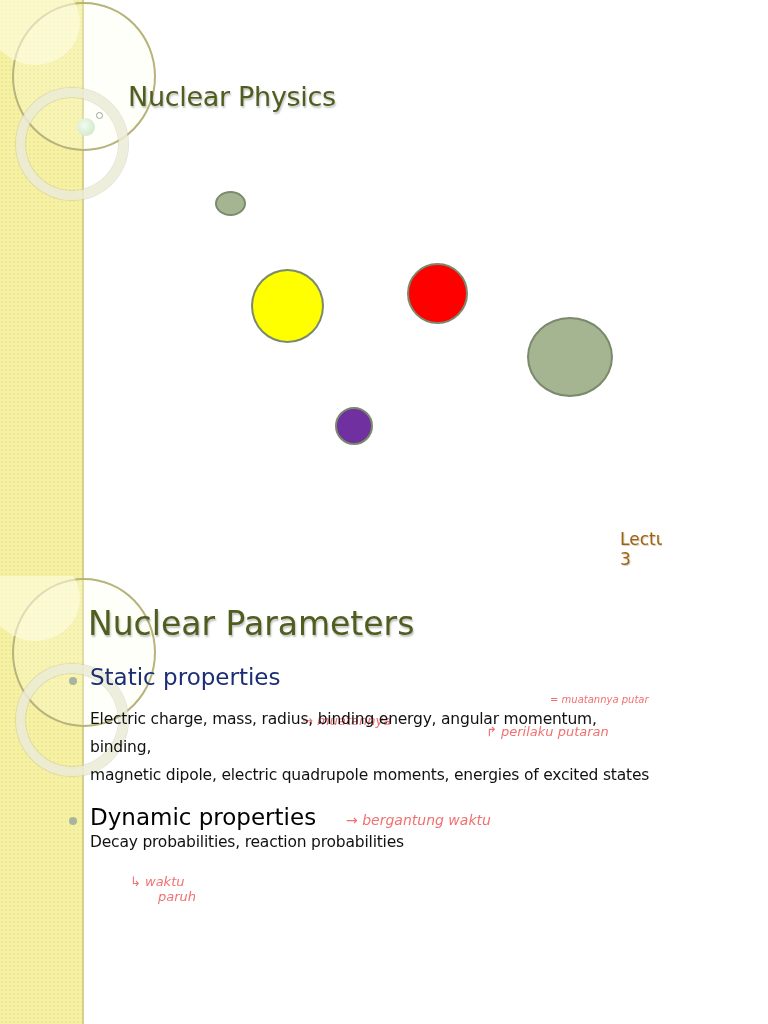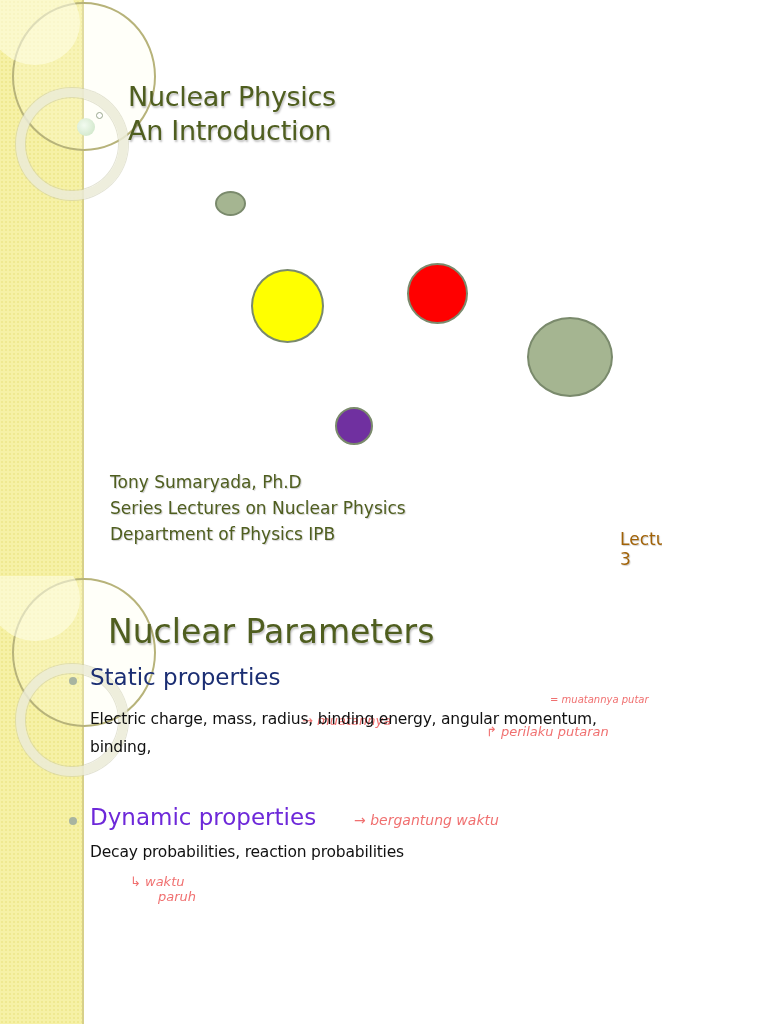--- a/index.html
+++ b/index.html
@@ -15,79 +15,74 @@
   .deco { position:absolute; border-radius:50%; pointer-events:none; }
   .ring-big { border:2px solid #b7b37a; background:rgba(255,255,230,0.25); }
   .ring-white { border:9px solid rgba(235,235,215,0.85); box-shadow:0 0 0 1px rgba(200,200,170,0.5) inset, 0 0 0 1px rgba(200,200,170,0.5); }
   .orb { background:radial-gradient(circle at 40% 40%, #f2fbf0, #c9e3c2); }
   .orb-small { border:1px solid #9aa88f; background:#fff; }
   .title { position:absolute; color:#4f5e1f; text-shadow:1px 2px 2px rgba(0,0,0,0.25); font-family:"DejaVu Sans", sans-serif; }
   .t1 { left:128px; top:80px; font-size:27px; line-height:34px; letter-spacing:-0.3px; }
   .sub { position:absolute; left:110px; top:469px; font-size:17px; line-height:26px; color:#4f5e1f; text-shadow:1px 1px 1px rgba(0,0,0,0.2); }
   .lecture { position:absolute; left:620px; top:529px; font-size:17px; color:#a16207; text-shadow:1px 1px 1px rgba(0,0,0,0.2); }
   .circle { position:absolute; border-radius:50%; border:2px solid #7a8a6c; box-sizing:border-box; }
-  .t2 { left:108px; top:28px; font-size:33px; line-height:40px;margin-top:8px; }
+  .t2 { left:88px; top:28px; font-size:33px; line-height:40px; }
   .bullet-dot { position:absolute; width:8px; height:8px; border-radius:50%; background:#a8b4a0; }
   .h-static { position:absolute; left:90px; top:88px; font-size:23px; color:#1b2e73;text-align:right; }
-  .h-dynamic { position:absolute; left:90px; top:228px; font-size:23px; color:#6d28d9; }
+  .h-dynamic { position:absolute; left:90px; top:228px; font-size:23px; color:#000000; }
   .body-text { position:absolute; left:90px; font-size:15.5px; color:#111; line-height:28px; letter-spacing:-0.2px; }
   .hand { position:absolute; color:#f07070; font-family:"DejaVu Sans", sans-serif; font-style:italic; white-space:nowrap; }
 </style>
 </head>
 <body>
 
 <div class="slide slide1">
   <div class="sidebar">
     <div class="deco ring-big" style="left:12px; top:2px; width:140px; height:145px;"></div>
     <div class="deco" style="left:-10px; top:-20px; width:90px; height:85px; background:rgba(255,255,235,0.55);"></div>
     <div class="deco ring-white" style="left:16px; top:88px; width:94px; height:94px;"></div>
   </div>
   <div class="deco orb" style="left:77px; top:118px; width:18px; height:18px;"></div>
   <div class="deco orb-small" style="left:96px; top:112px; width:5px; height:5px;"></div>
 
   <div class="title t1">
     <div>Nuclear Physics</div>
-    <div>An Introduction</div>
   </div>
 
   <div class="circle" style="left:215px; top:191px; width:31px; height:25px; background:#a5b591;"></div>
   <div class="circle" style="left:251px; top:269px; width:73px; height:74px; background:#ffff00;"></div>
   <div class="circle" style="left:407px; top:263px; width:61px; height:61px; background:#ff0000;"></div>
   <div class="circle" style="left:527px; top:317px; width:86px; height:80px; background:#a5b591;"></div>
   <div class="circle" style="left:335px; top:407px; width:38px; height:38px; background:#7030a0;"></div>
 
-  <div class="sub">
-    <div>Tony Sumaryada, Ph.D</div>
-    <div>Series Lectures on Nuclear Physics</div>
-    <div>Department of Physics IPB</div>
-  </div>
   <div class="lecture">Lecture 3</div>
 </div>
 
 <div class="slide slide2">
   <div class="sidebar">
     <div class="deco ring-big" style="left:12px; top:2px; width:140px; height:145px;"></div>
     <div class="deco" style="left:-10px; top:-20px; width:90px; height:85px; background:rgba(255,255,235,0.55);"></div>
     <div class="deco ring-white" style="left:16px; top:88px; width:94px; height:94px;"></div>
   </div>
 
   <div class="title t2">Nuclear Parameters</div>
 
   <div class="bullet-dot" style="left:69px; top:101px;"></div>
   <div class="h-static">Static properties</div>
   <div class="hand" style="left:302px; top:98px; font-size:13px;margin-top:39px;">→ muatannya</div>
   <div class="hand" style="left:486px; top:104px; font-size:13px;margin-top:44px;">↱ perilaku putaran</div>
   <div class="hand" style="left:550px; top:118px; font-size:10px;">= muatannya putar</div>
 
   <div class="body-text" style="top:129px;">
     <div>Electric charge, mass, radius, binding energy, angular momentum, binding,</div>
+    <div>magnetic dipole, electric quadrupole moments,  energies of excited states</div>
   </div>
 
   <div class="bullet-dot" style="left:69px; top:241px;"></div>
   <div class="h-dynamic">Dynamic properties</div>
-  <div class="hand" style="left:354px; top:236px; font-size:14px;">→ bergantung  waktu</div>
+  <div class="hand" style="left:346px; top:236px; font-size:14px;">→ bergantung  waktu</div>
 
-  <div class="body-text" style="top:262px;">
+  <div class="body-text" style="top:252px;">
     <div>Decay probabilities, reaction probabilities</div>
   </div>
   <div class="hand" style="left:130px; top:298px; font-size:13px;">↳ waktu</div>
   <div class="hand" style="left:158px; top:313px; font-size:13px;">paruh</div>
 </div>
 
 </body></html>

